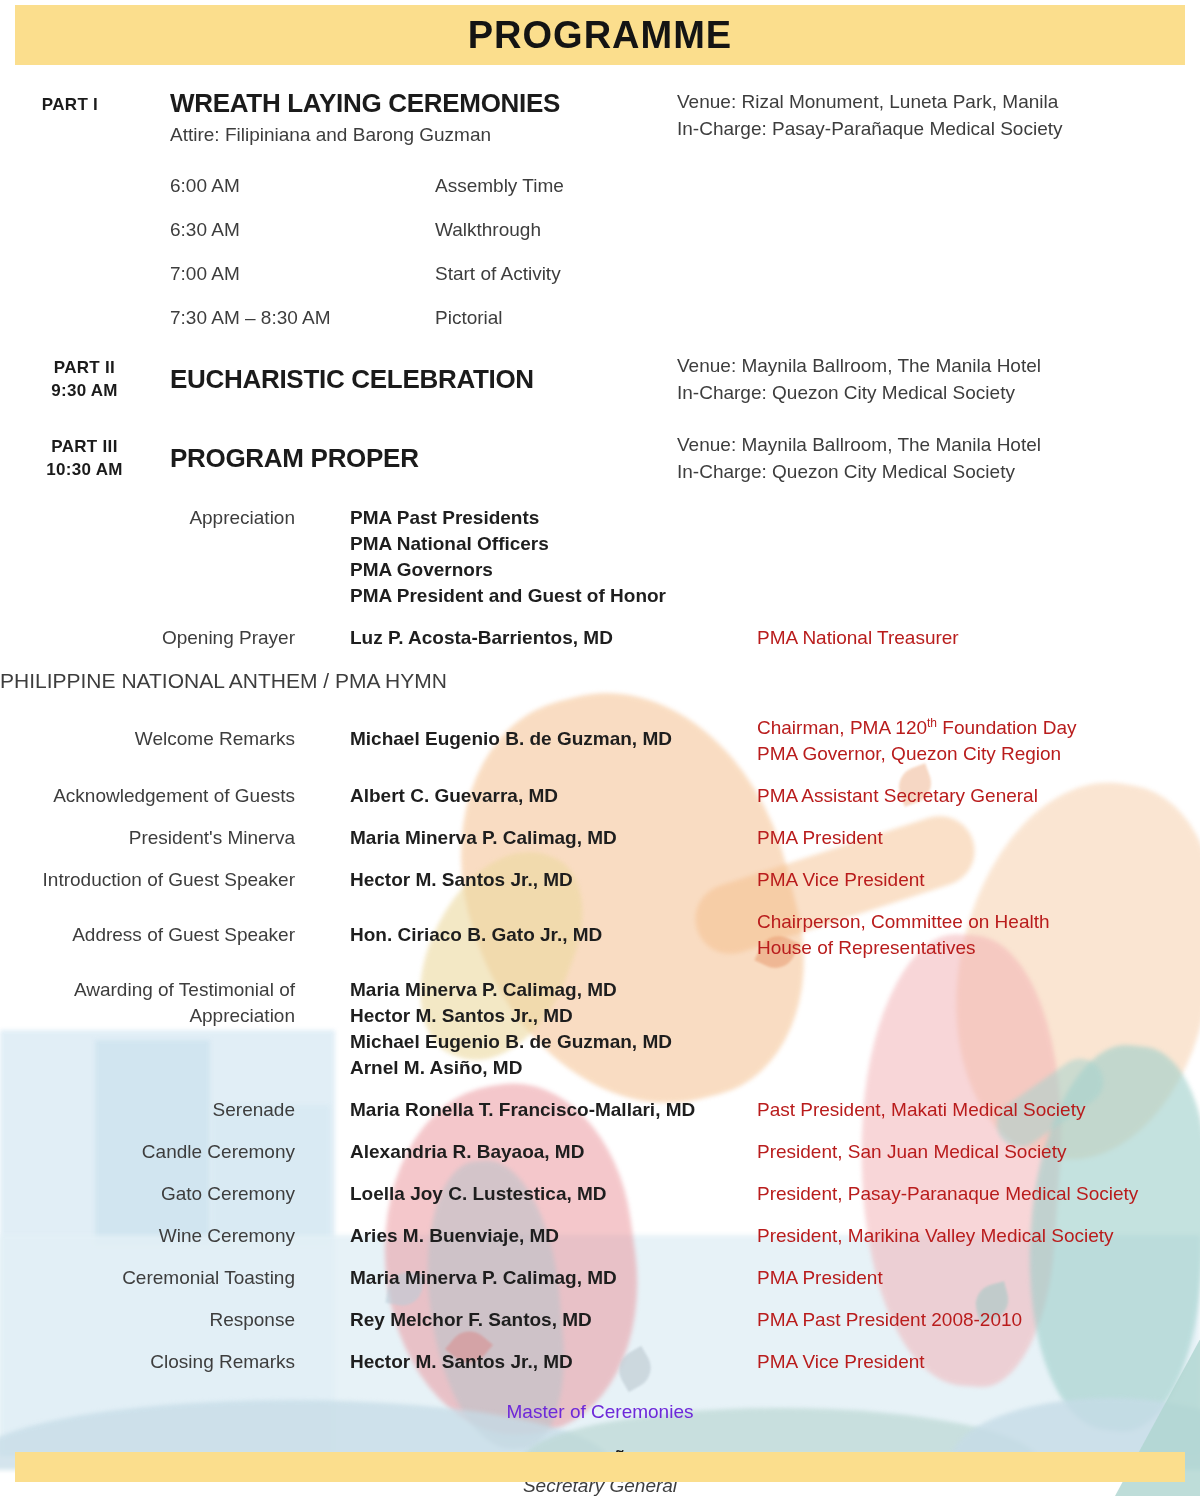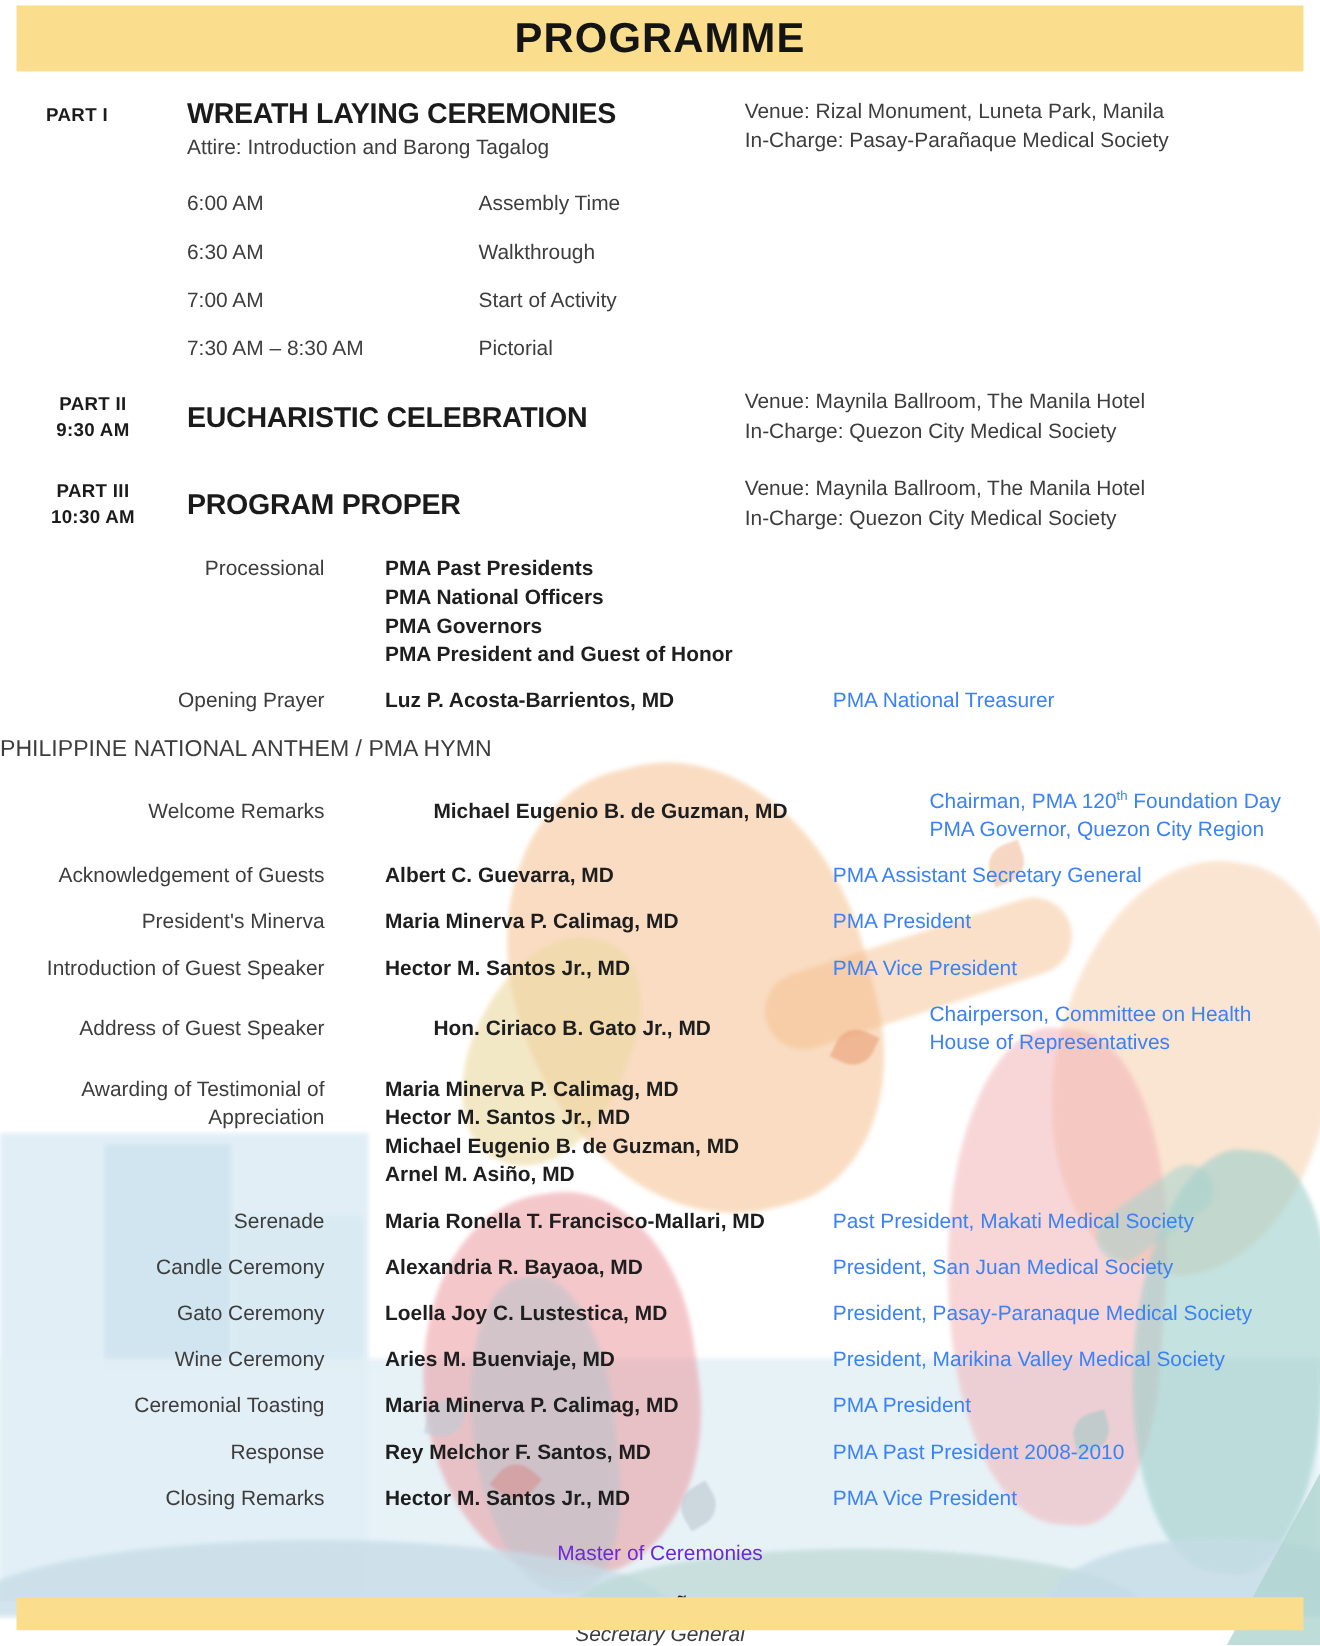--- a/index.html
+++ b/index.html
@@ -60,25 +60,25 @@
 
   .schedule { margin:28px 0 0 170px; display:grid; grid-template-columns:265px auto; row-gap:24px; font-size:19px; line-height:20px; color:#3d3d3d; }
 
   .part-2 { margin-top:24px; }
   .part-3 { margin-top:25px; }
   .part-2 .part-main, .part-3 .part-main { display:flex; align-items:center; }
   .part-2 .part-label-cell, .part-3 .part-label-cell { display:flex; flex-direction:column; justify-content:center;margin-left:29px; }
 
   .program { margin-top:20px; }
   .prow { display:grid; grid-template-columns:295px 462px auto; margin-bottom:16px; }
-  .prow.center { align-items:center;gap:44px; }
+  .prow.center { align-items:center; }
   .plabel { text-align:right; font-size:19px; line-height:26px; color:#3d3d3d; }
   .pnames { padding-left:55px; }
   .pname { font-size:19px; line-height:26px; font-weight:bold; color:#1e1e1e; }
-  .ptitles { font-size:19px; line-height:26px; color:#3b82f6; }
+  .ptitles { font-size:19px; line-height:26px; color:#b91c1c; }
   .ptitles sup { font-size:12px; }
   .anthem { font-size:21px; line-height:26px; color:#3d3d3d; margin:17px 0 16px; }
 
   .mc-block { text-align:center; margin-top:24px; }
   .mc-label { font-size:19px; line-height:26px; color:#6d28d9; }
   .mc-name  { margin-top:23px; font-size:20px; line-height:26px; font-weight:bold; color:#1a1a1a; letter-spacing:.2px; }
   .mc-title { font-size:19px; line-height:24px; font-style:italic; color:#3d3d3d; }
 
   .footer-bar { position:absolute; left:15px; right:15px; bottom:14px; height:30px; background:#fbde8d; z-index:1; }
 </style>
@@ -115,21 +115,21 @@
 
   <header class="banner">
     <h1>PROGRAMME</h1>
   </header>
 
   <section class="part-grid part-1">
     <div class="part-label-cell">PART I</div>
     <div class="part-main">
       <div>
         <div class="part-title">WREATH LAYING CEREMONIES</div>
-        <div class="attire">Attire: Introduction and Barong Tagalog</div>
+        <div class="attire">Attire: Filipiniana and Barong Guzman</div>
       </div>
     </div>
     <div class="venue-block">
       <div>Venue: Rizal Monument, Luneta Park, Manila</div>
       <div>In-Charge: Pasay-Parañaque Medical Society</div>
     </div>
   </section>
 
   <div class="schedule">
     <div>6:00 AM</div>
@@ -166,21 +166,21 @@
     </div>
     <div class="venue-block">
       <div>Venue: Maynila Ballroom, The Manila Hotel</div>
       <div>In-Charge: Quezon City Medical Society</div>
     </div>
   </section>
 
   <main class="program">
 
     <div class="prow">
-      <div class="plabel">Processional</div>
+      <div class="plabel">Appreciation</div>
       <div class="pnames">
         <div class="pname">PMA Past Presidents</div>
         <div class="pname">PMA National Officers</div>
         <div class="pname">PMA Governors</div>
         <div class="pname">PMA President and Guest of Honor</div>
       </div>
       <div class="ptitles"></div>
     </div>
 
     <div class="prow">

